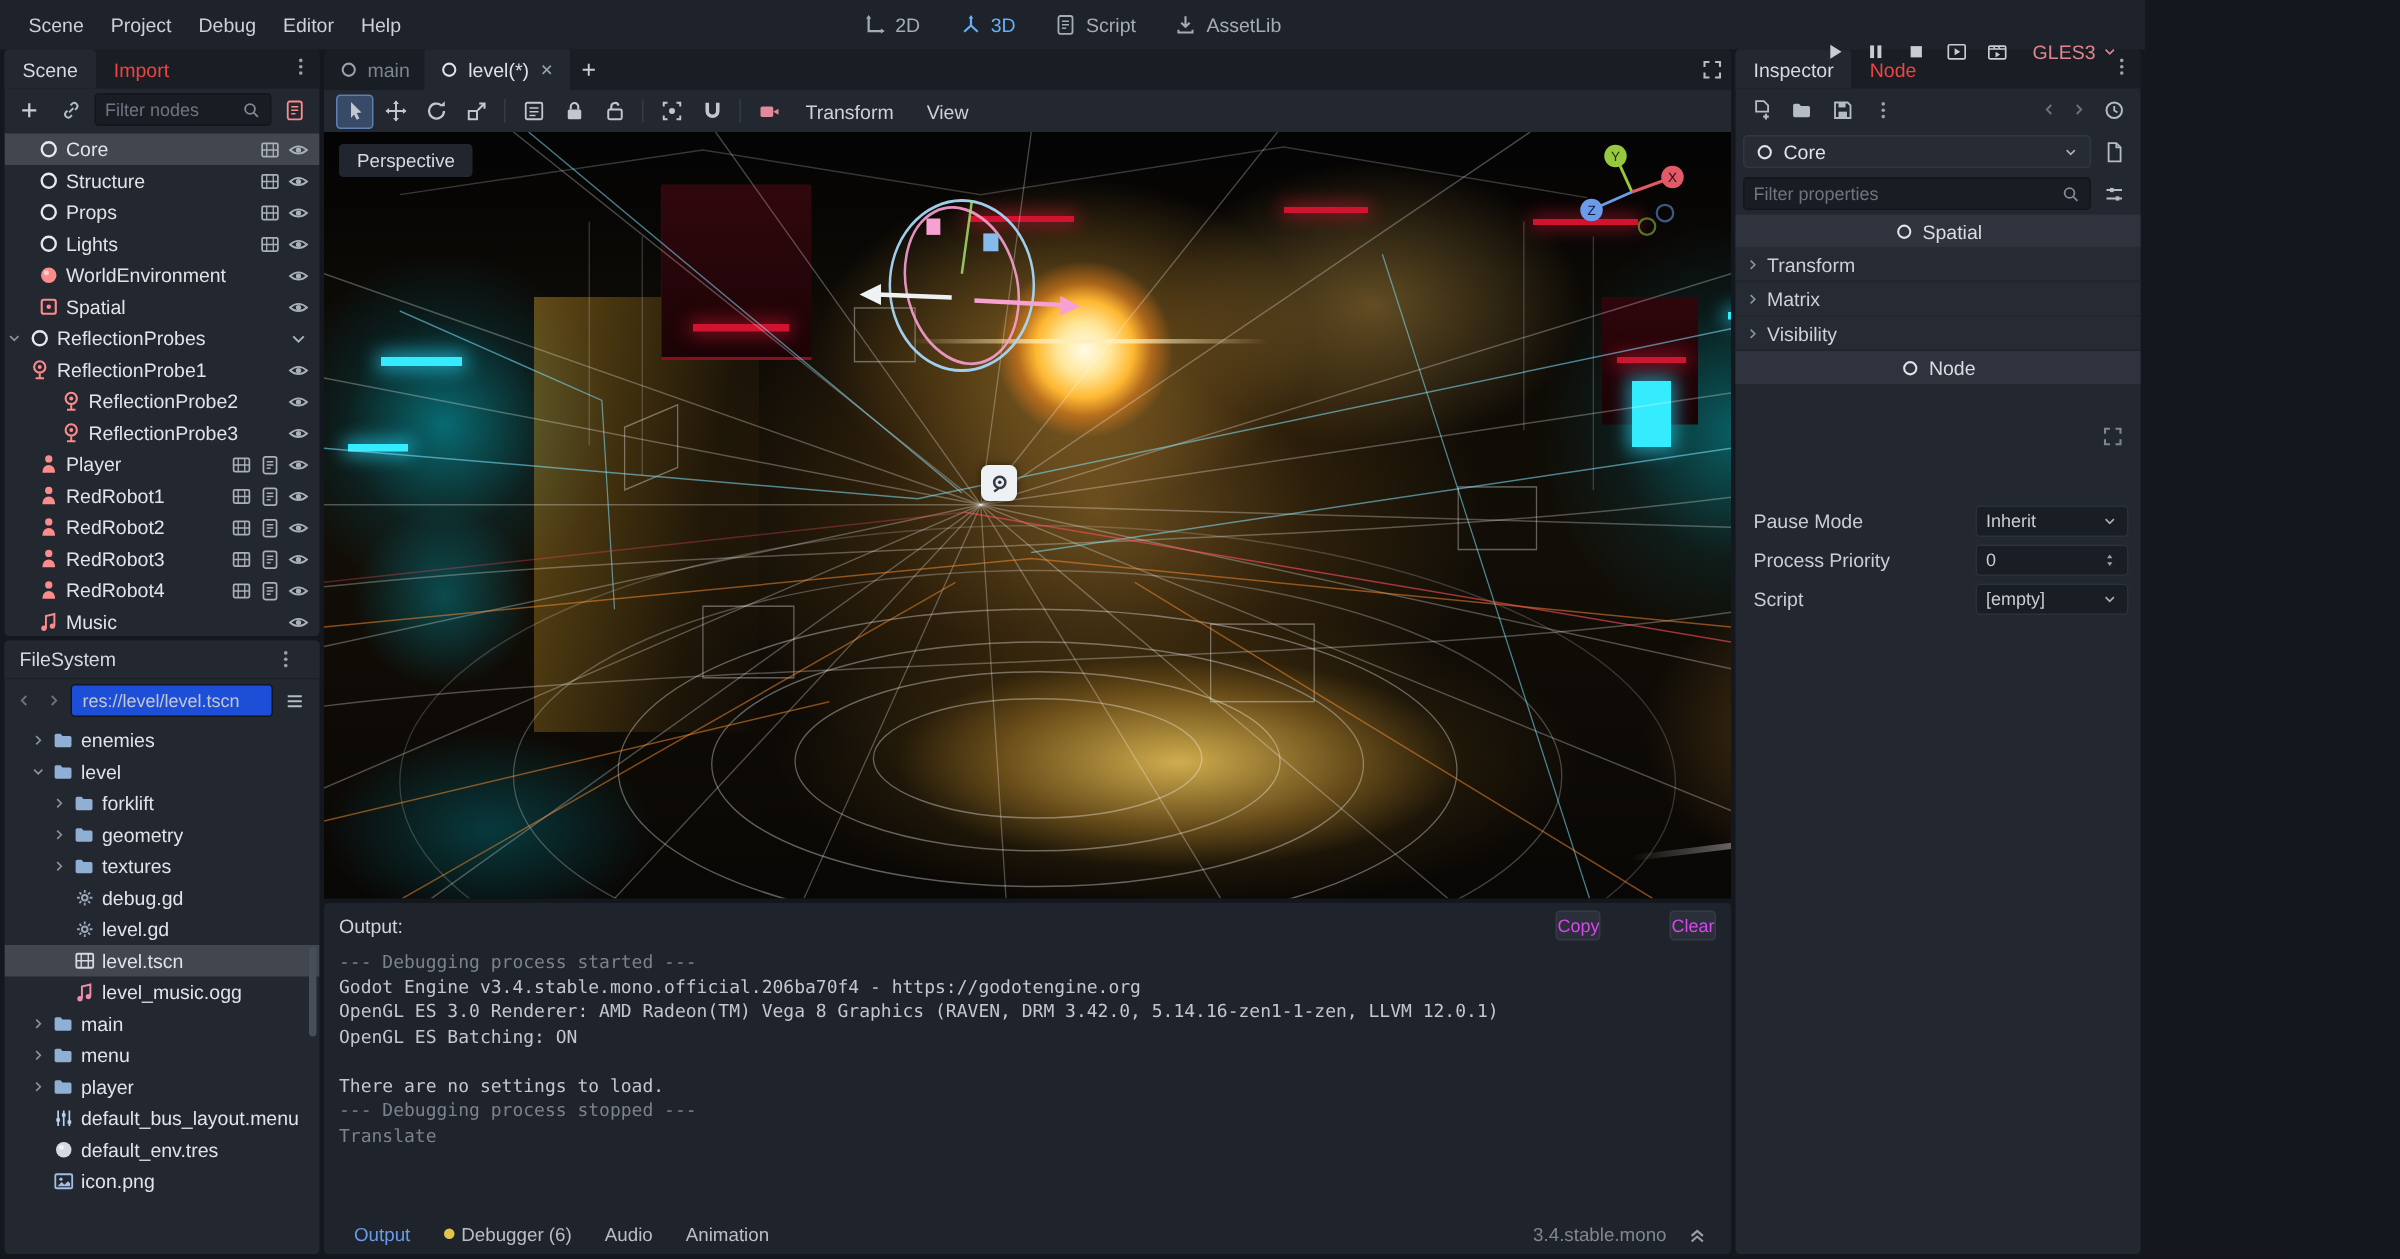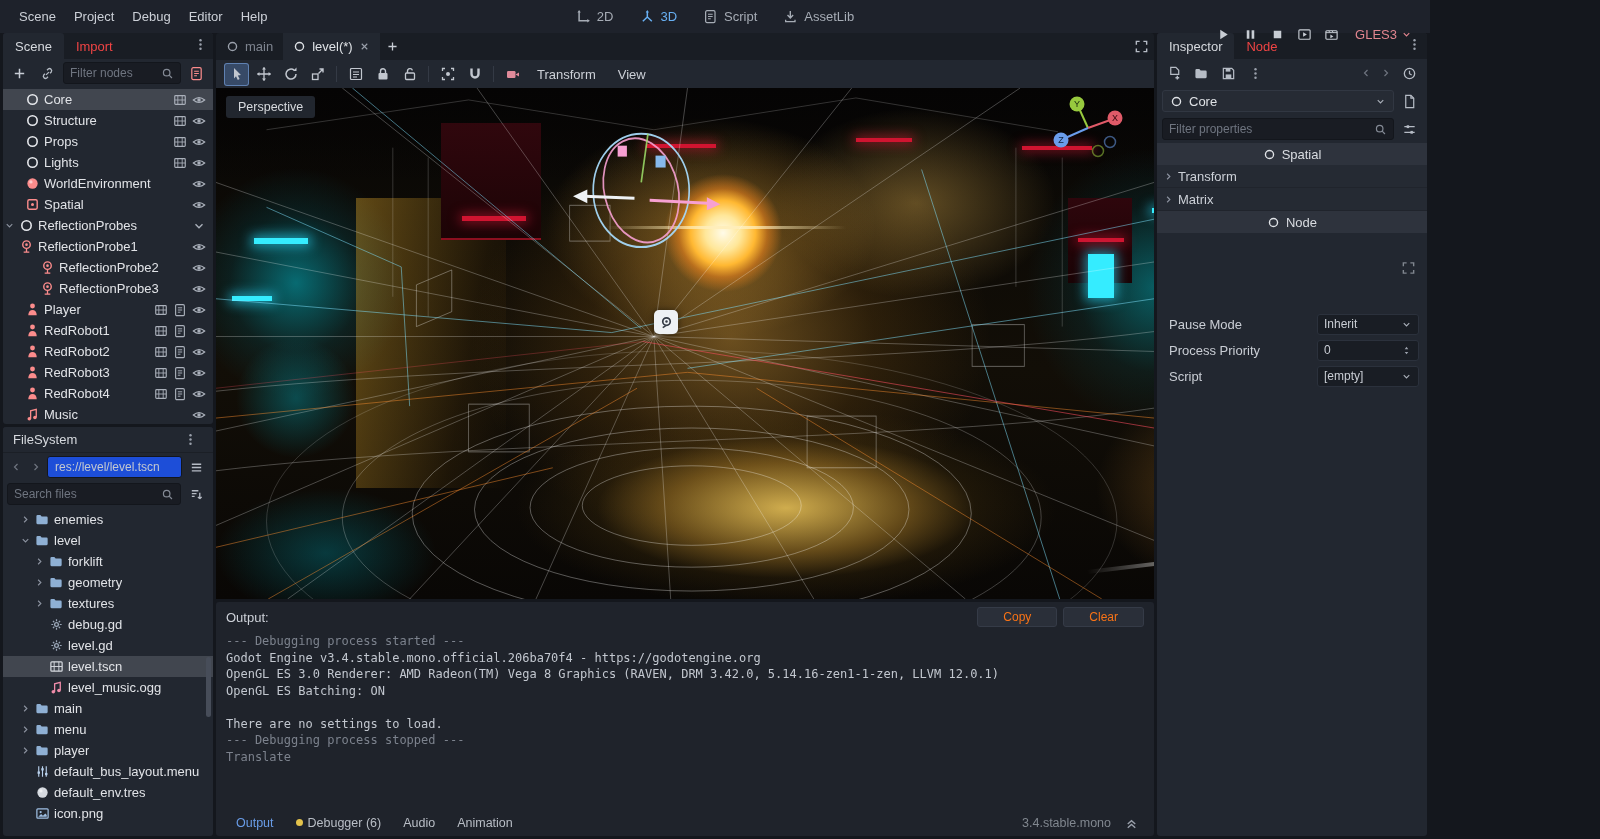--- a/index.html
+++ b/index.html
@@ -64,21 +64,21 @@
 .strip{background:#d01430;box-shadow:0 0 12px 2px rgba(220,25,55,.6);position:absolute;pointer-events:none;}
 .cyn{background:#35ecff;box-shadow:0 0 12px 3px rgba(40,220,255,.6);position:absolute;pointer-events:none;}
 .wire{position:absolute;inset:0;width:100%;height:100%;}
 .persp-btn{position:absolute;left:10px;top:8px;background:rgba(36,41,50,.92);border-radius:3px;padding:4px 12px;font-size:12.5px;color:#d7dade;display:flex;align-items:center;gap:6px;}
 .pos-icon{position:absolute;left:438px;top:222px;width:24px;height:24px;background:#eef1f4;border-radius:5px;display:flex;align-items:center;justify-content:center;box-shadow:0 0 6px rgba(0,0,0,.5);}
 .axis-nav{position:absolute;right:26px;top:6px;width:80px;height:72px;}
 
 .bottom-panel{height:234px;flex:none;background:#1f232b;display:flex;flex-direction:column;margin-top:3px;border-radius:3px;}
 .output-header{height:30px;flex:none;display:flex;align-items:center;padding:0 10px;gap:6px;}
 .output-title{font-size:13px;color:#cdd1d8;}
-.small-btn{background:#2a2f39;border:1px solid #353b47;border-radius:3px;padding:2px 25px;font-size:12px;color:#f97316;}
+.small-btn{background:#2a2f39;border:1px solid #353b47;border-radius:3px;padding:2px 0;font-size:12px;color:#d946ef;margin-left:40px;}
 .output-body{flex:1;min-height:0;padding:1px 10px;font-family:"DejaVu Sans Mono",monospace;font-size:12px;line-height:16.5px;color:#c2c7cf;overflow:hidden;}
 .output-body .line{min-height:16.5px;white-space:pre;}
 .output-body .dim{color:#7c828d;}
 .bottom-bar{height:27px;flex:none;display:flex;align-items:center;gap:2px;padding:0 10px;}
 .bbar-tab{padding:3px 10px;font-size:12.5px;color:#b9bec6;display:flex;align-items:center;gap:5px;border-radius:3px;}
 .bbar-tab.active{color:#699ce8;}
 .dbg-dot{width:7px;height:7px;border-radius:50%;background:#e3c24b;flex:none;}
 .version{color:#81878f;font-size:12.5px;margin-right:6px;}
 
 .insp-toolbar{height:28px;flex:none;display:flex;align-items:center;gap:2px;padding:0 5px;}
@@ -666,39 +666,20 @@
                 </svg>
               </span>
             </div>
           <div class="path-box">
               <span>res://level/level.tscn</span>
             </div>
           <div class="ibtn">
               <span class="ic">
                 <svg viewBox="0 0 16 16" style="width:100%;height:100%;display:block">
                   <path d="M3 4.5h10M3 8h10M3 11.5h10" stroke="#b6bcc5" stroke-width="1.4"></path>
-                </svg>
-              </span>
-            </div>
-        </div>
-        <div class="fs-search">
-          <div class="filter-box">
-            <input placeholder="Search files" style="">
-            <span class="ic" style="width:13px;height:13px;">
-                <svg viewBox="0 0 16 16" style="width:100%;height:100%;display:block">
-                  <circle cx="7" cy="7" r="4" fill="none" stroke="#848a95" stroke-width="1.5"></circle>
-                  <path d="M10 10l3.5 3.5" stroke="#848a95" stroke-width="1.5"></path>
-                </svg>
-              </span>
-          </div>
-          <div class="ibtn">
-              <span class="ic">
-                <svg viewBox="0 0 16 16" style="width:100%;height:100%;display:block">
-                  <path d="M3 4h7M3 7h5M3 10h3" stroke="#b6bcc5" stroke-width="1.4"></path>
-                  <path d="M11.5 6v6.5M11.5 12.5l-2-2M11.5 12.5l2-2" fill="none" stroke="#b6bcc5" stroke-width="1.4"></path>
                 </svg>
               </span>
             </div>
         </div>
         <div class="tree" id="fs-tree">
           <div class="scrollbar"></div>
         <div class="tree-row" style="padding-left: 16px;">
               <span class="arrow-slot">
                 <span class="ic">
                   <svg viewBox="0 0 16 16" style="width:100%;height:100%;display:block">
@@ -1339,20 +1320,28 @@
         <span>Transform</span>
       </div>
       <div class="group-row">
         <span class="ic" style="width:11px;height:11px;">
             <svg viewBox="0 0 16 16" style="width:100%;height:100%;display:block">
               <path d="M6 4l4 4-4 4" fill="none" stroke="#8d93a0" stroke-width="1.6"></path>
             </svg>
           </span>
         <span>Matrix</span>
       </div>
+      <div class="group-row">
+        <span class="ic" style="width:11px;height:11px;">
+            <svg viewBox="0 0 16 16" style="width:100%;height:100%;display:block">
+              <path d="M6 4l4 4-4 4" fill="none" stroke="#8d93a0" stroke-width="1.6"></path>
+            </svg>
+          </span>
+        <span>Visibility</span>
+      </div>
       <div class="category">
         <span class="ic">
             <svg viewBox="0 0 16 16" style="width:100%;height:100%;display:block">
               <circle cx="8" cy="8" r="5" fill="none" stroke="#dfe2e6" stroke-width="1.7"></circle>
             </svg>
           </span>
         <span>Node</span>
       </div>
       <div class="desc-area">
         <div class="ibtn">

